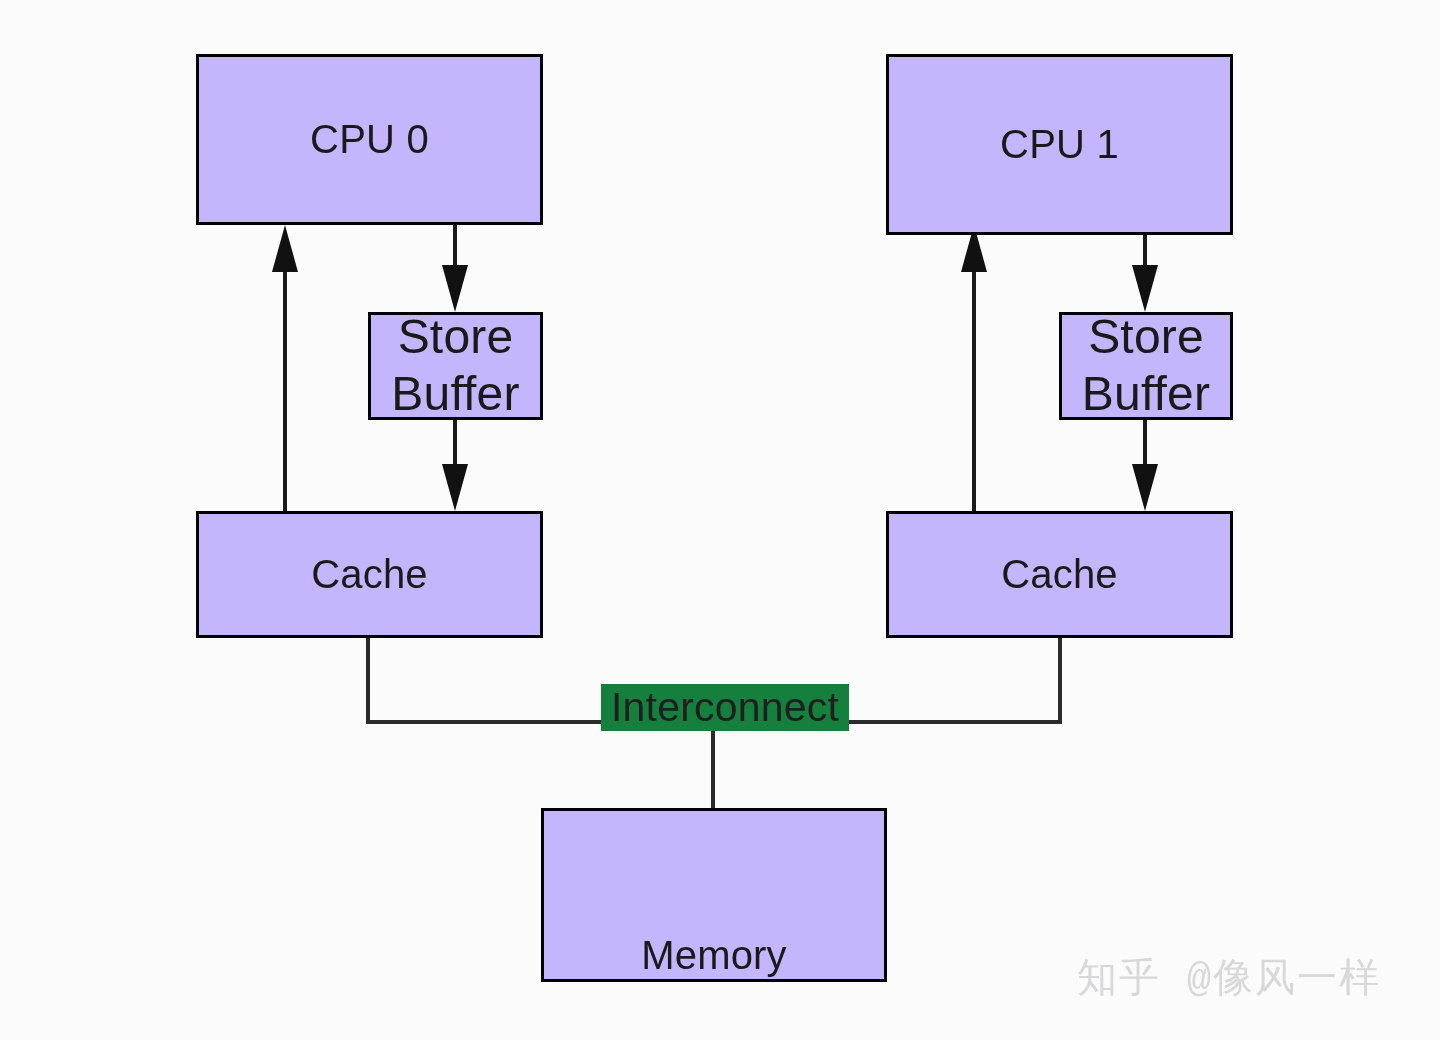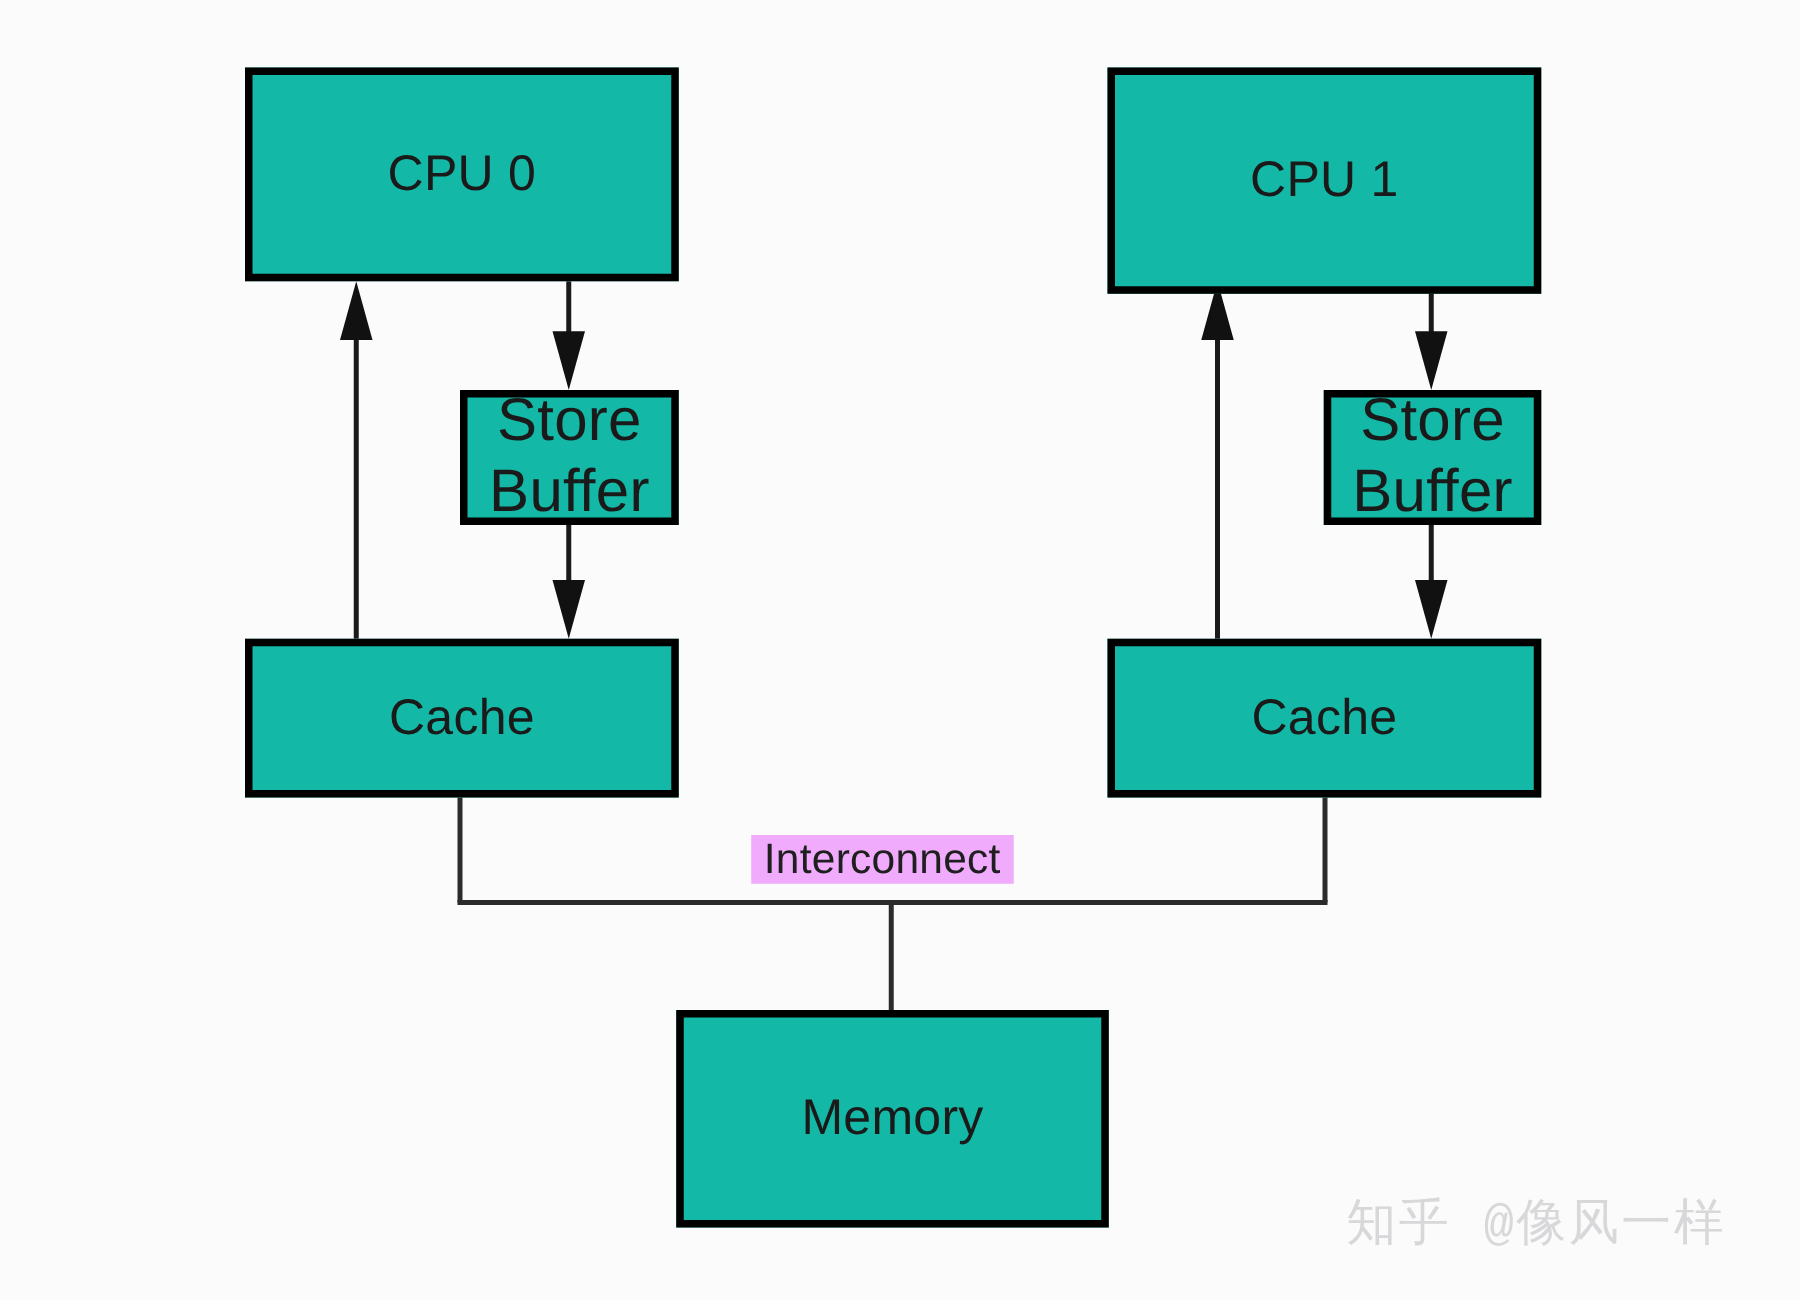--- a/index.html
+++ b/index.html
@@ -19,44 +19,45 @@
   }
   #diagram-svg {
     position: absolute;
     left: 0;
     top: 0;
     width: 1440px;
     height: 1040px;
   }
   .node-box {
     position: absolute;
-    background: #14b8a6;
-    border: 6px solid #000000;
+    background: #c4b5fd;
+    border: 3px solid #000000;
     box-sizing: border-box;
     display: flex;
     align-items: center;
     justify-content: center;
   }
   .node-label {
     color: #1a1a1a;
     text-align: center;
     line-height: 1.18;
     white-space: pre-line;
     letter-spacing: 0.2px;
   }
   .size-lg { font-size: 40px; }
   .size-md { font-size: 48px; }
   .edge-label {
     position: absolute;
     color: #1f1f1f;
-    font-size: 34px;
+    font-size: 41px;
     letter-spacing: 0.2px;
-    background: #f0abfc;
+    background: #15803d;
     padding: 0 10px;
     white-space: nowrap;
+    margin-top: 16px;
   }
   .watermark {
     position: absolute;
     color: #d8d8da;
     font-size: 40px;
     letter-spacing: 2px;
     white-space: nowrap;
     user-select: none;
   }
 </style>
@@ -132,21 +133,21 @@
   </div>
 
   <div class="node-box" style="left:196px; top:511px; width:347px; height:127px;">
     <span class="node-label size-lg">Cache</span>
   </div>
 
   <div class="node-box" style="left:886px; top:511px; width:347px; height:127px;">
     <span class="node-label size-lg">Cache</span>
   </div>
 
-  <div class="node-box" style="left:541px; top:808px; width:346px; height:174px;">
+  <div class="node-box" style="left:541px; top:808px; width:346px; height:174px;align-items:flex-end;">
     <span class="node-label size-lg">Memory</span>
   </div>
 
   <div class="edge-label" style="left:601px; top:668px;">Interconnect</div>
 
   <div class="watermark" style="left:1077px; top:950px;font-family:Liberation Mono, monospace;">知乎 @像风一样</div>
 
 </div>
 
 </body></html>

